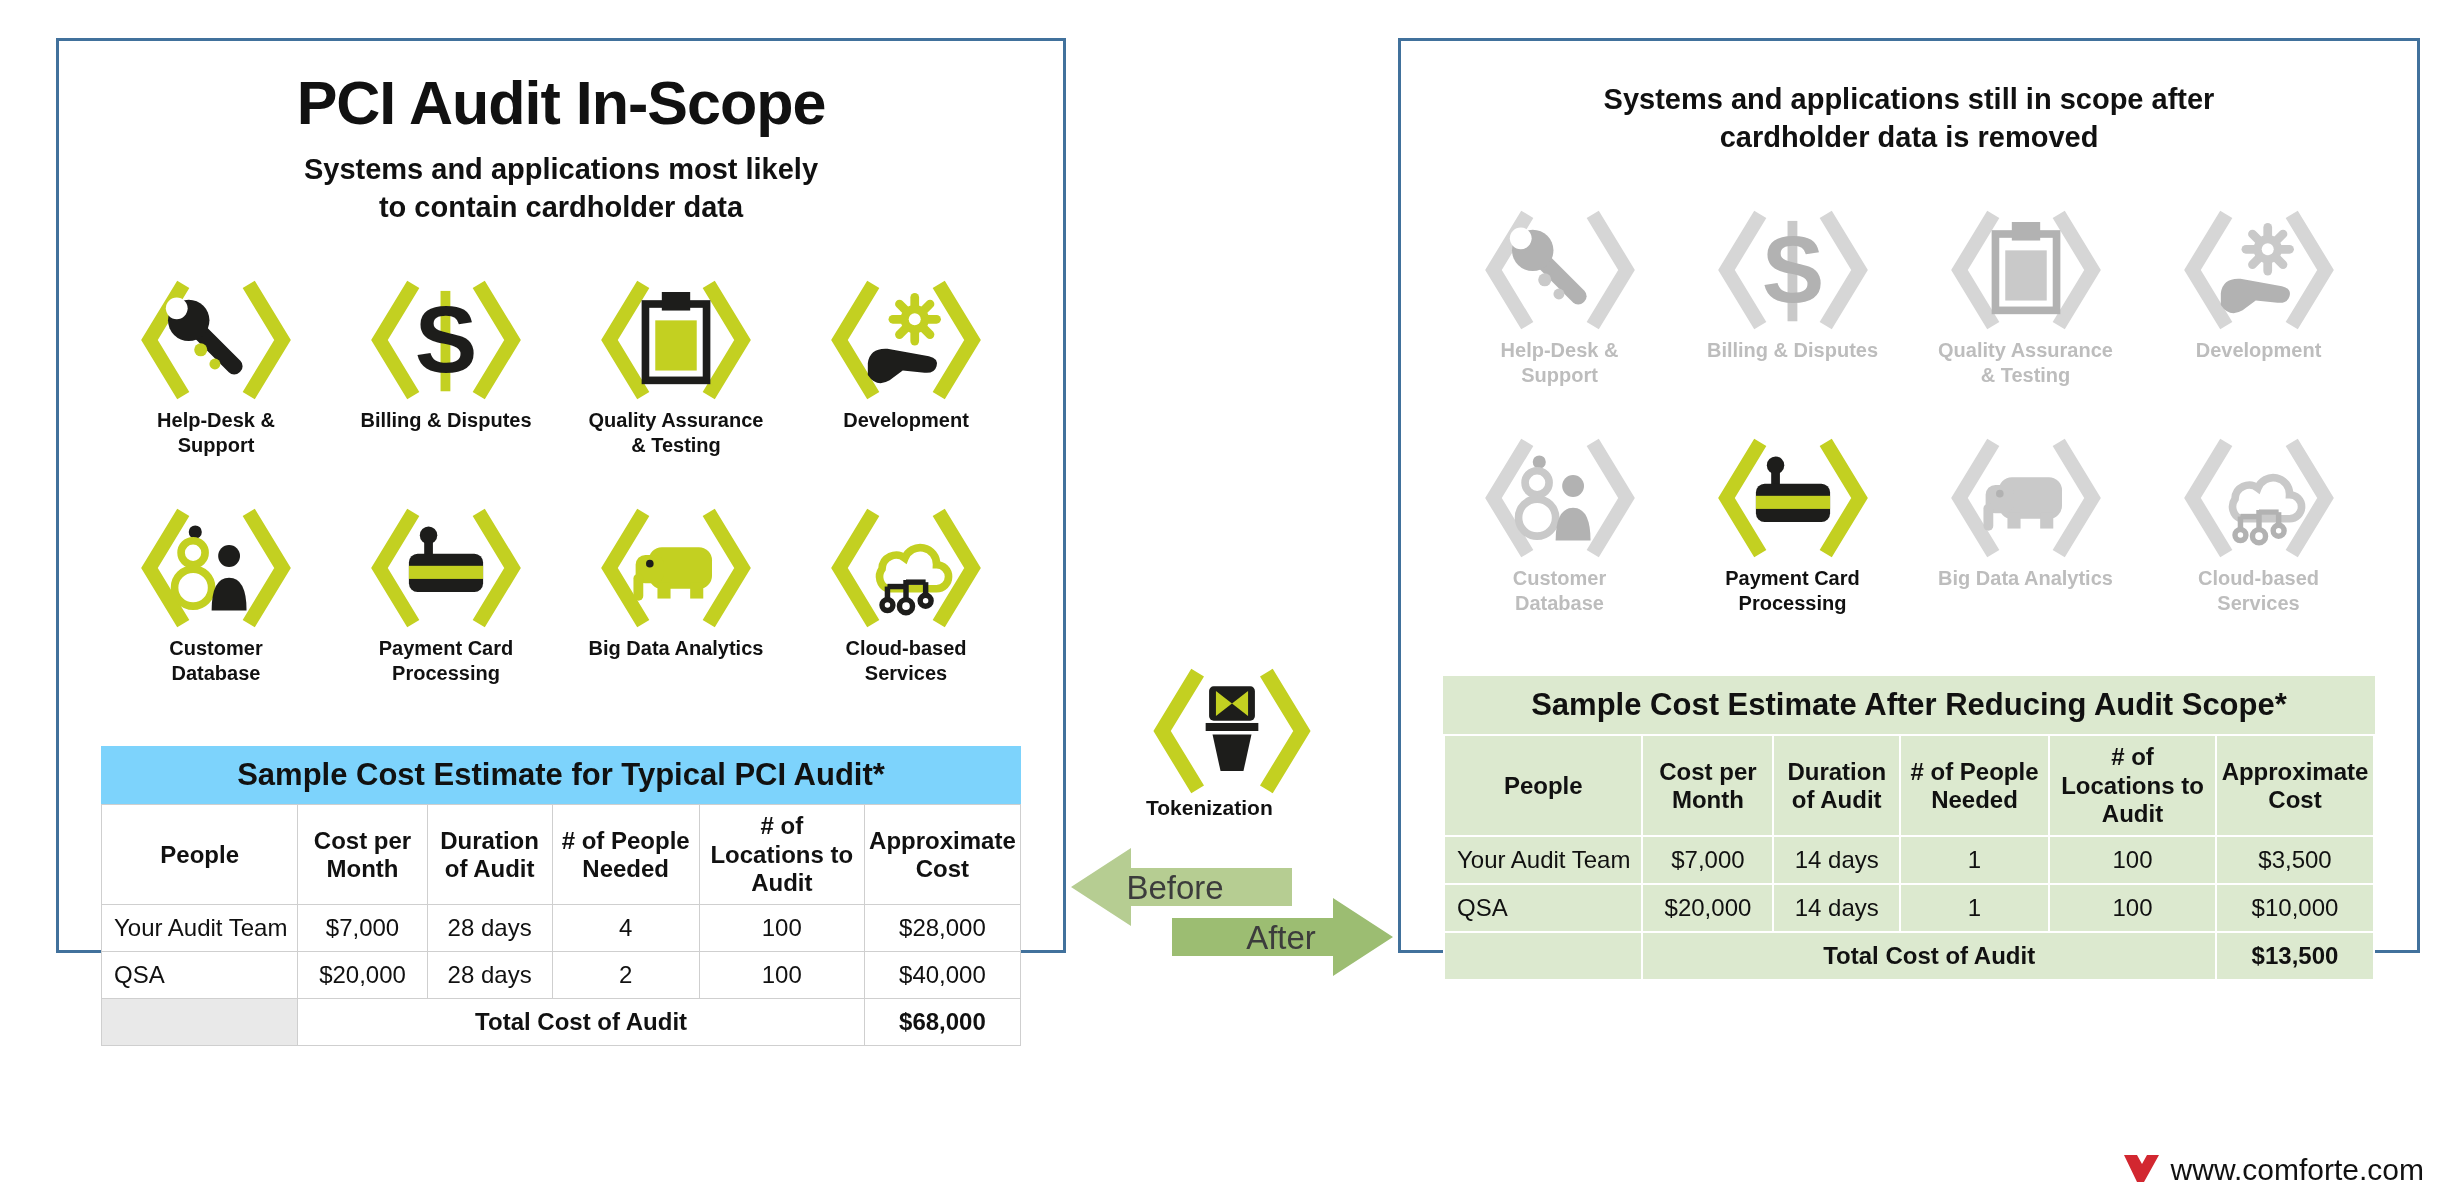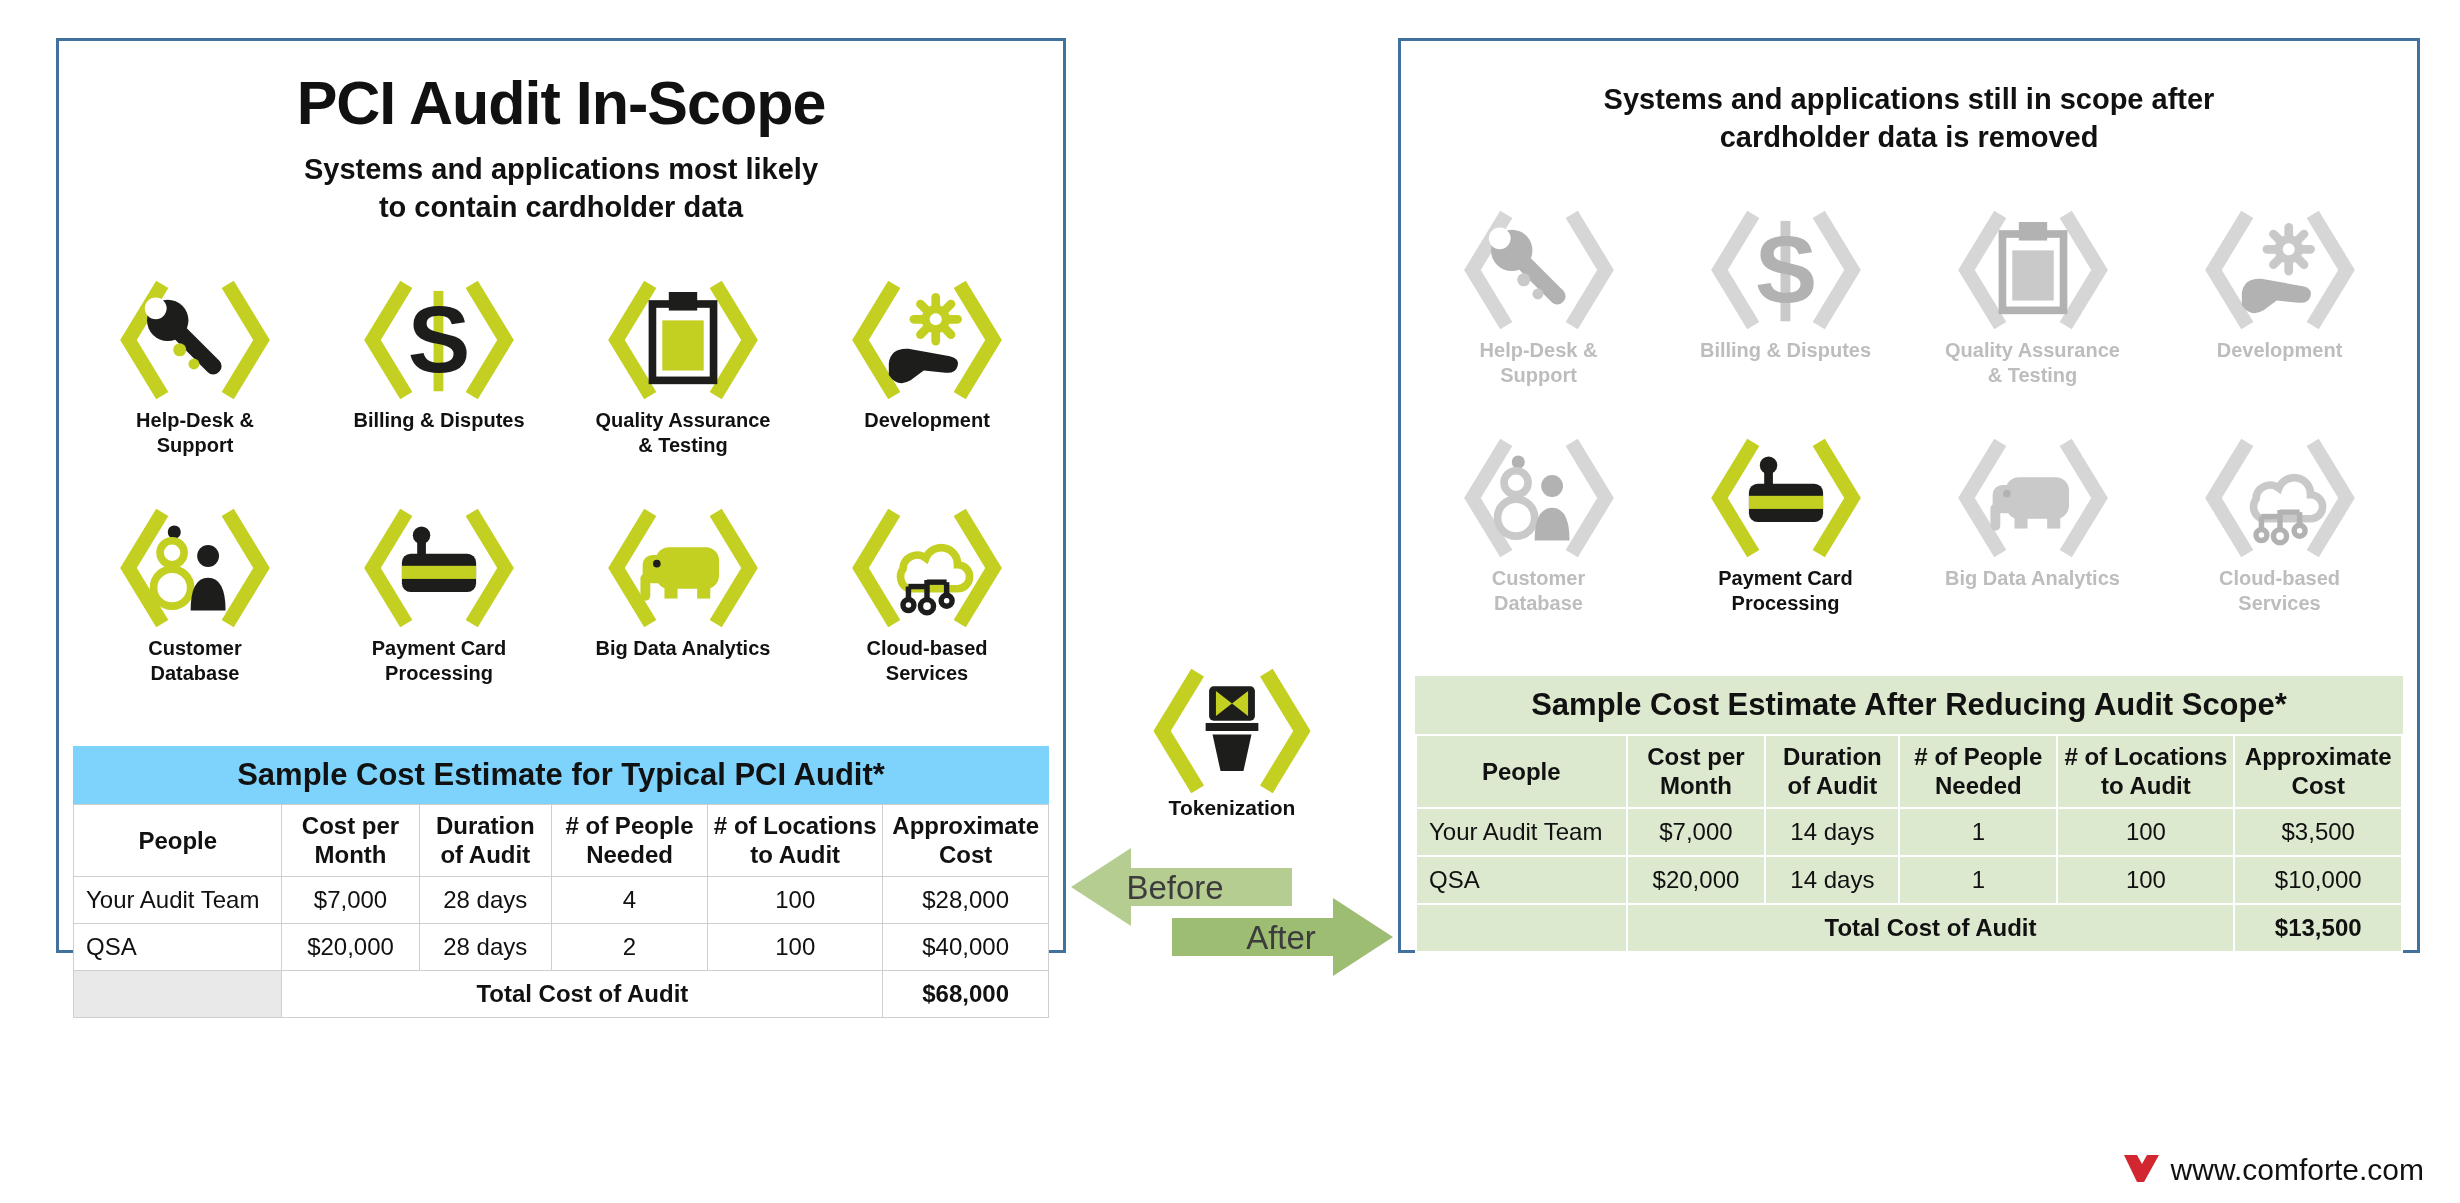--- a/index.html
+++ b/index.html
@@ -3,21 +3,21 @@
 <meta charset="utf-8">
 <style>
   html,body{margin:0;padding:0;}
   body{
     width:2460px;height:1203px;background:#ffffff;position:relative;
     font-family:"Liberation Sans",sans-serif;color:#1a1a1a;overflow:hidden;
   }
   .main{display:flex;align-items:flex-start;padding:38px 36px 0 56px;}
   .panel{
     border:3px solid #41719c;background:#fff;box-sizing:border-box;
-    height:915px;padding:24px 14px;
+    height:915px;padding:24px 42px;
   }
   .panel.left{width:1010px;}
   .panel.right{width:1022px;}
   .middle{width:332px;display:flex;flex-direction:column;align-items:center;flex:0 0 auto;}
   .panel-title{
     margin:6px 0 0 0;font-size:61px;font-weight:bold;text-align:center;line-height:1.05;
     letter-spacing:-1px;color:#111;
   }
   .panel-subtitle{
     margin-top:16px;font-size:29px;font-weight:bold;text-align:center;line-height:1.3;
@@ -42,21 +42,21 @@
   .cost-table th:nth-child(2){width:13.5%;}
   .cost-table th:nth-child(3){width:13%;}
   .cost-table th:nth-child(4){width:15.5%;}
   .cost-table th:nth-child(5){width:17.5%;}
   .cost-table th:nth-child(6){width:16.5%;margin-top:24px;}
   .cost-table.gray th,.cost-table.gray td{border:1px solid #cfcfcf;background:#fff;}
   .cost-table.gray td.blank{background:#e9e9e9;}
   .cost-table.green th,.cost-table.green td{border:2px solid #fff;background:#dce9cf;}
   .cost-table td.first{text-align:left;padding-left:12px;}
   .cost-table .total-label,.cost-table .total-value{font-weight:bold;}
-  .token{margin-top:630px;display:flex;flex-direction:column;align-items:center;}
+  .token{margin-top:630px;display:flex;flex-direction:column;align-items:flex-start;}
   .token-label{margin-top:2px;font-size:21px;font-weight:bold;text-align:center;color:#111;}
   .arrow-wrap{margin-top:22px;line-height:0;}
   .arrow-wrap text{
     font-family:"Liberation Sans",sans-serif;font-size:33px;fill:#3c3c3c;
   }
   .footnote{
     position:absolute;left:56px;bottom:28px;font-size:21px;color:#111;
   }
   .brand{
     position:absolute;right:36px;bottom:16px;display:flex;align-items:center;gap:10px;

